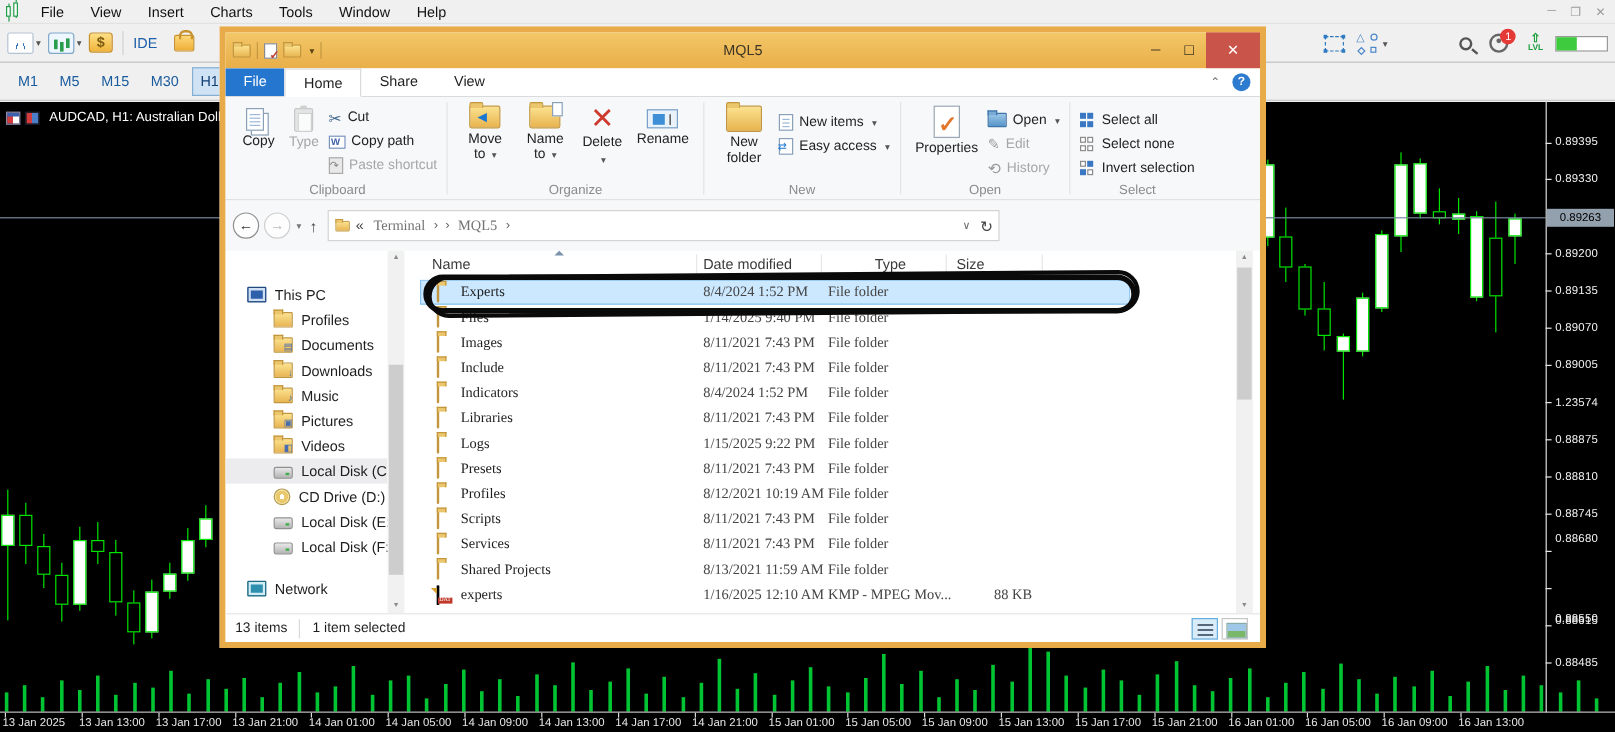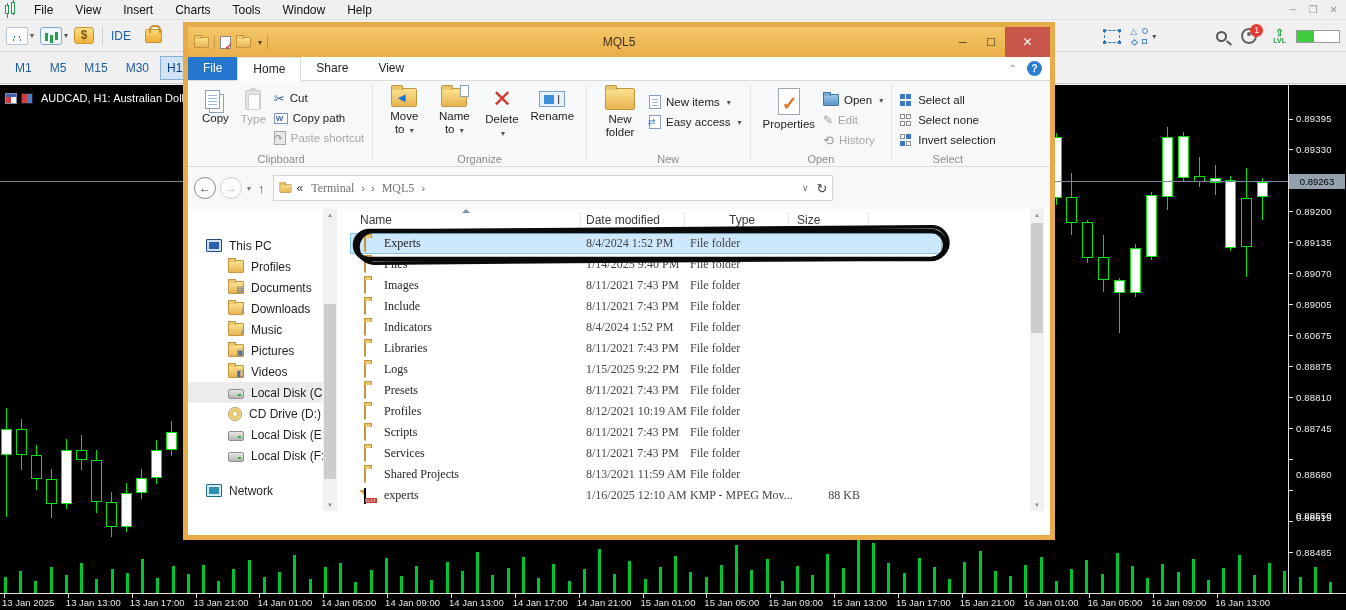--- a/index.html
+++ b/index.html
@@ -465,29 +465,29 @@
       <div class="ptick" style="top: 59.9998px;">0.89330</div>
       <div class="pdash" style="top: 127.499px;"></div>
       <div class="ptick" style="top: 121.999px;">0.89200</div>
       <div class="pdash" style="top: 158.499px;"></div>
       <div class="ptick" style="top: 152.999px;">0.89135</div>
       <div class="pdash" style="top: 189.499px;"></div>
       <div class="ptick" style="top: 183.999px;">0.89070</div>
       <div class="pdash" style="top: 220.499px;"></div>
       <div class="ptick" style="top: 214.999px;">0.89005</div>
       <div class="pdash" style="top: 251.499px;"></div>
-      <div class="ptick" style="top: 245.999px;">0.60675</div>
+      <div class="ptick" style="top: 245.999px;">1.23574</div>
       <div class="pdash" style="top: 282.498px;"></div>
       <div class="ptick" style="top: 276.998px;">0.88875</div>
       <div class="pdash" style="top: 313.498px;"></div>
       <div class="ptick" style="top: 307.998px;">0.88810</div>
       <div class="pdash" style="top: 344.498px;"></div>
       <div class="ptick" style="top: 338.998px;">0.88745</div>
       <div class="pdash" style="top: 375.498px;"></div>
-      <div class="ptick" style="top: 385px;">0.88680</div>
+      <div class="ptick" style="top: 360px;">0.88680</div>
       <div class="pdash" style="top: 406.498px;"></div>
       <div class="ptick" style="top: 400.998px; margin-top: 27px;">0.88615</div>
       <div class="pdash" style="top: 437.497px;"></div>
       <div class="ptick" style="top: 426px;">0.88550</div>
       <div class="pdash" style="top: 468.497px;"></div>
       <div class="ptick" style="top: 462.997px;">0.88485</div>
     </div>
   <div id="time-axis">
       <div class="ttick" style="left: 4px;"></div>
       <div class="tlabel" style="left: 2px;">13 Jan 2025</div>
@@ -811,19 +811,28 @@
             <div class="frow"><span class="fcell fc-icon fi-dat"></span><span class="fcell fc-name">experts</span><span class="fcell fc-date">1/16/2025 12:10 AM</span><span class="fcell fc-type">KMP - MPEG Mov...</span><span class="fcell fc-size">88 KB</span></div>
           </div>
         <div class="list-scroll">
           <span class="sarr" style="top:0;">▲</span>
           <span class="sthumb" style="top:14px;height:110px;"></span>
           <span class="sarr" style="bottom:0;">▼</span>
         </div>
       </div>
     </div>
 
+    <div class="ex-status">
+      <span>13 items</span>
+      <span class="st-sep"></span>
+      <span>1 item selected</span>
+      <span class="view-btns">
+        <span class="vb active vb-details"></span>
+        <span class="vb vb-thumb"></span>
+      </span>
+    </div>
   </div>
 
   <svg id="marker" width="1346" height="610">
     <rect x="355" y="231" width="590" height="28" rx="14" fill="none" stroke="#0a0a0a" stroke-width="4.5"></rect>
     <rect x="358" y="229" width="590" height="32" rx="16" fill="none" stroke="#0a0a0a" stroke-width="3.5" transform="rotate(-0.45 650 245)"></rect>
   </svg>
 </div>
 
 </body></html>

